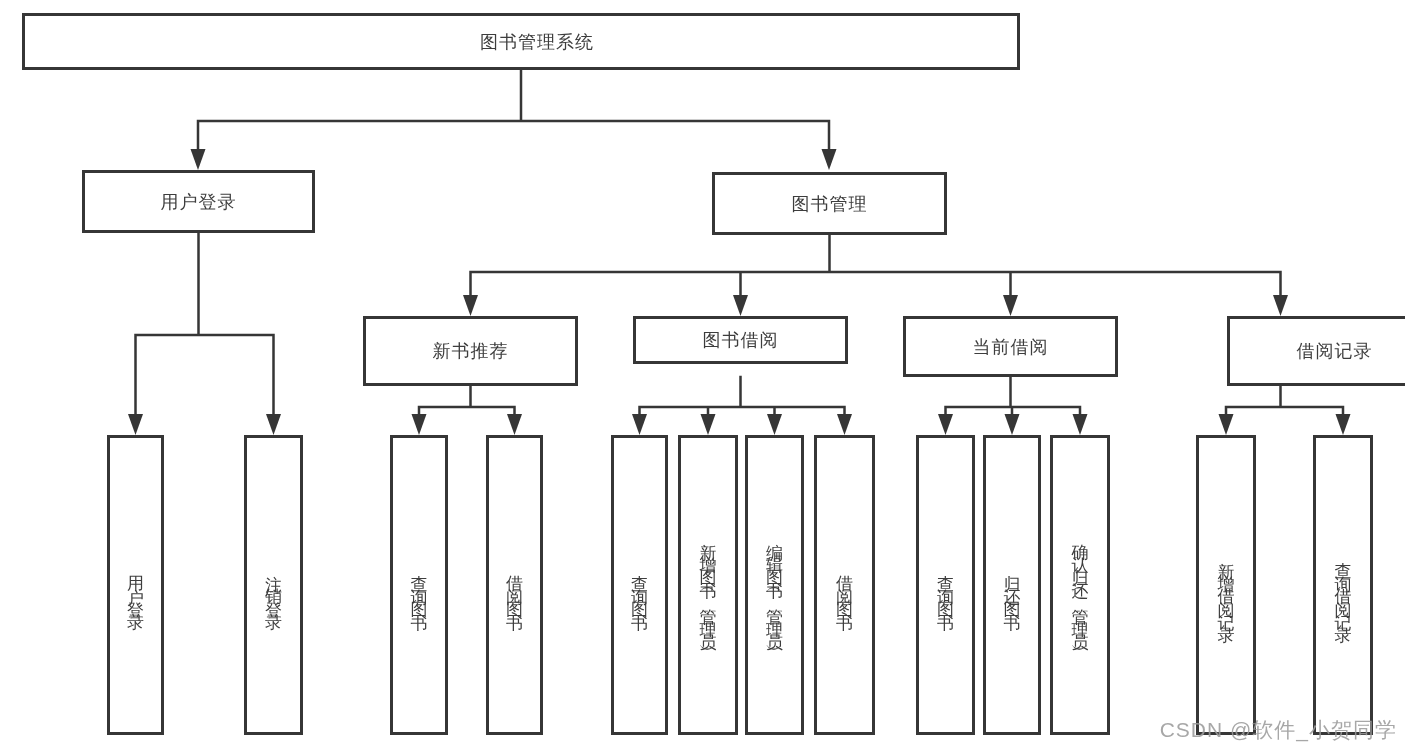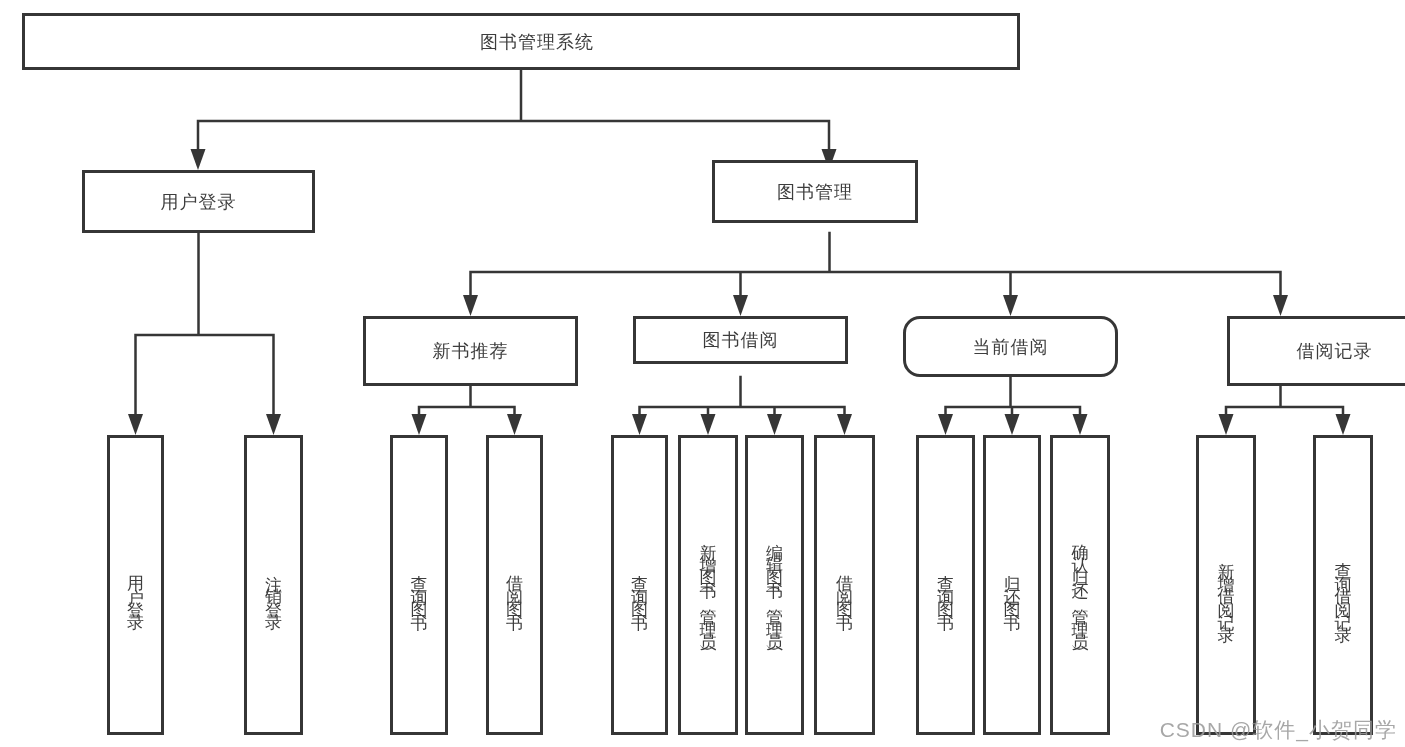--- a/index.html
+++ b/index.html
@@ -72,25 +72,25 @@
       <path d="M1012 435 l-7.5 -21 h15 z"></path>
       <path d="M1080 435 l-7.5 -21 h15 z"></path>
       <path d="M1226 435 l-7.5 -21 h15 z"></path>
       <path d="M1343 435 l-7.5 -21 h15 z"></path>
     </g>
   </svg>
 
   <div class="node hbox" style="left:22px;top:13px;width:998px;height:57px;padding-left:32px;">图书管理系统</div>
 
   <div class="node hbox" style="left:82px;top:170px;width:233px;height:63px;">用户登录</div>
-  <div class="node hbox" style="left:712px;top:160px;width:206px;height:63px;">图书管理</div>
+  <div class="node hbox" style="left:712px;top:172px;width:235px;height:63px;">图书管理</div>
 
   <div class="node hbox" style="left:363px;top:316px;width:215px;height:70px;">新书推荐</div>
   <div class="node hbox" style="left:633px;top:316px;width:215px;height:48px;">图书借阅</div>
-  <div class="node hbox" style="left:903px;top:316px;width:215px;height:61px;border-radius:17px;">当前借阅</div>
+  <div class="node hbox" style="left:903px;top:316px;width:215px;height:61px;">当前借阅</div>
   <div class="node hbox" style="left:1227px;top:316px;width:215px;height:70px;">借阅记录</div>
 
   <div class="node vbox" style="left:107px;top:435px;width:57px;height:300px;">用户登录</div>
   <div class="node vbox" style="left:244px;top:435px;width:59px;height:300px;">注销登录</div>
 
   <div class="node vbox" style="left:390px;top:435px;width:58px;height:300px;">查询图书</div>
   <div class="node vbox" style="left:486px;top:435px;width:57px;height:300px;">借阅图书</div>
 
   <div class="node vbox" style="left:611px;top:435px;width:57px;height:300px;">查询图书</div>
   <div class="node vbox" style="left:678px;top:435px;width:60px;height:300px;">新增图书（管理员）</div>

